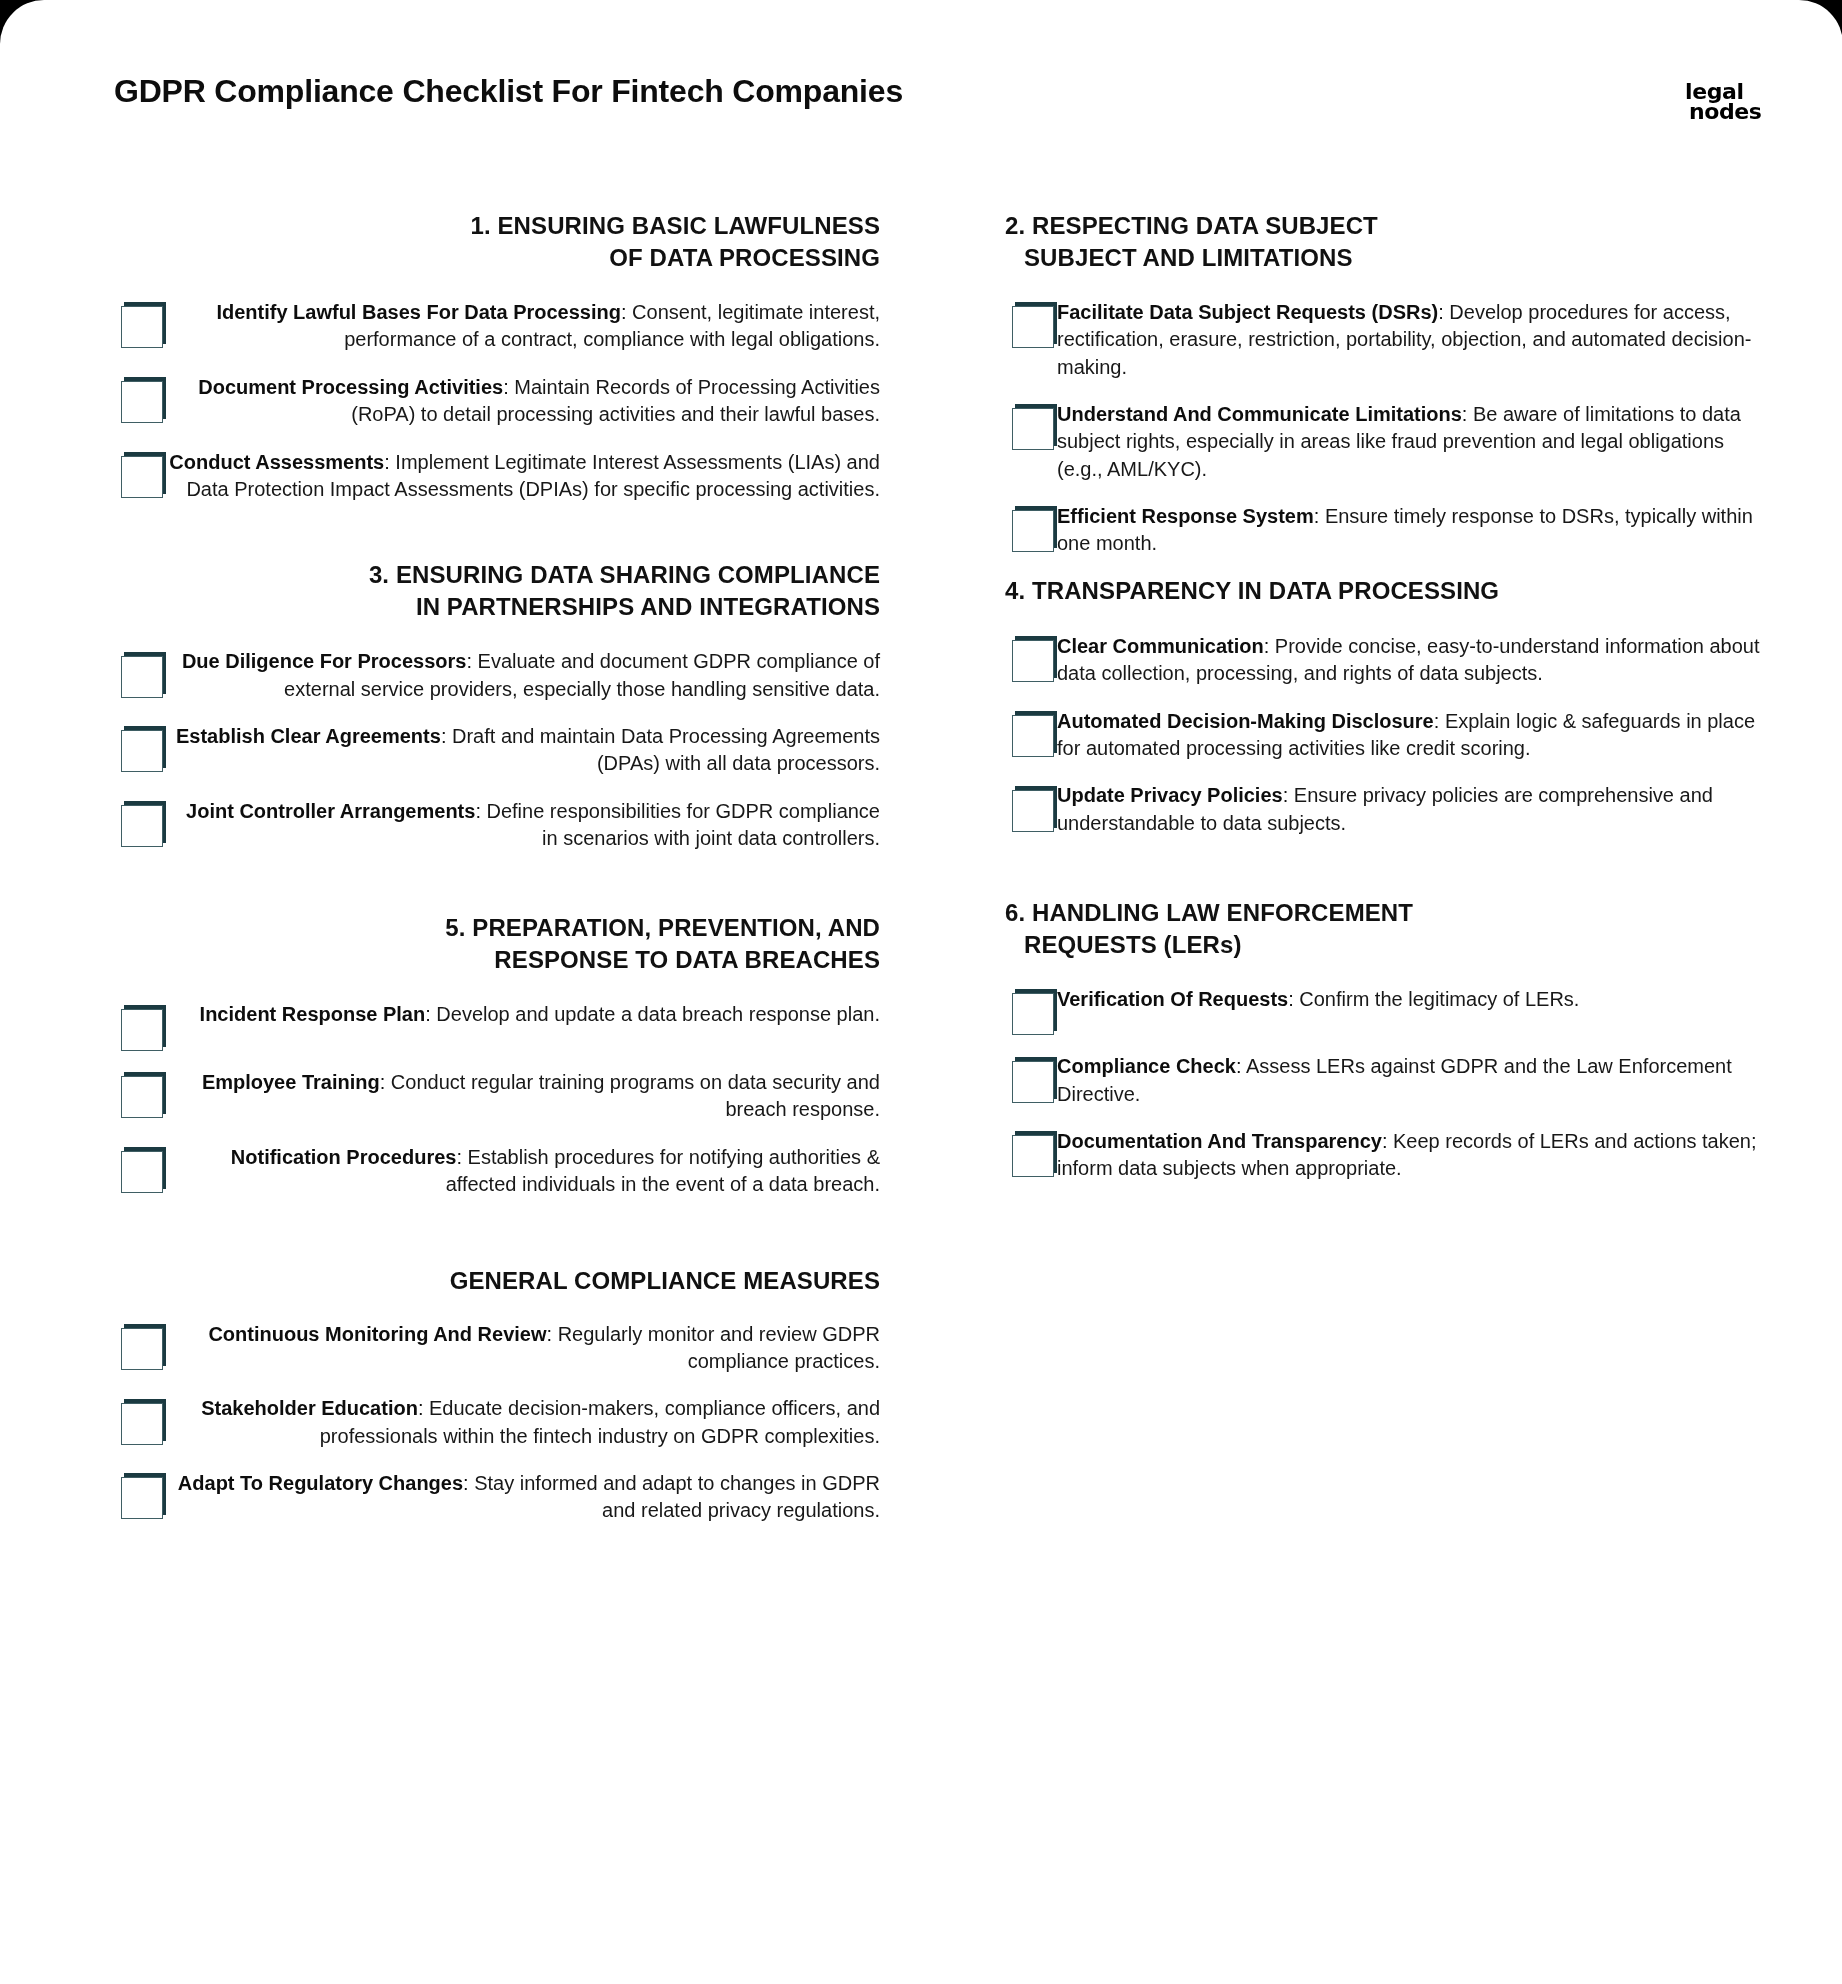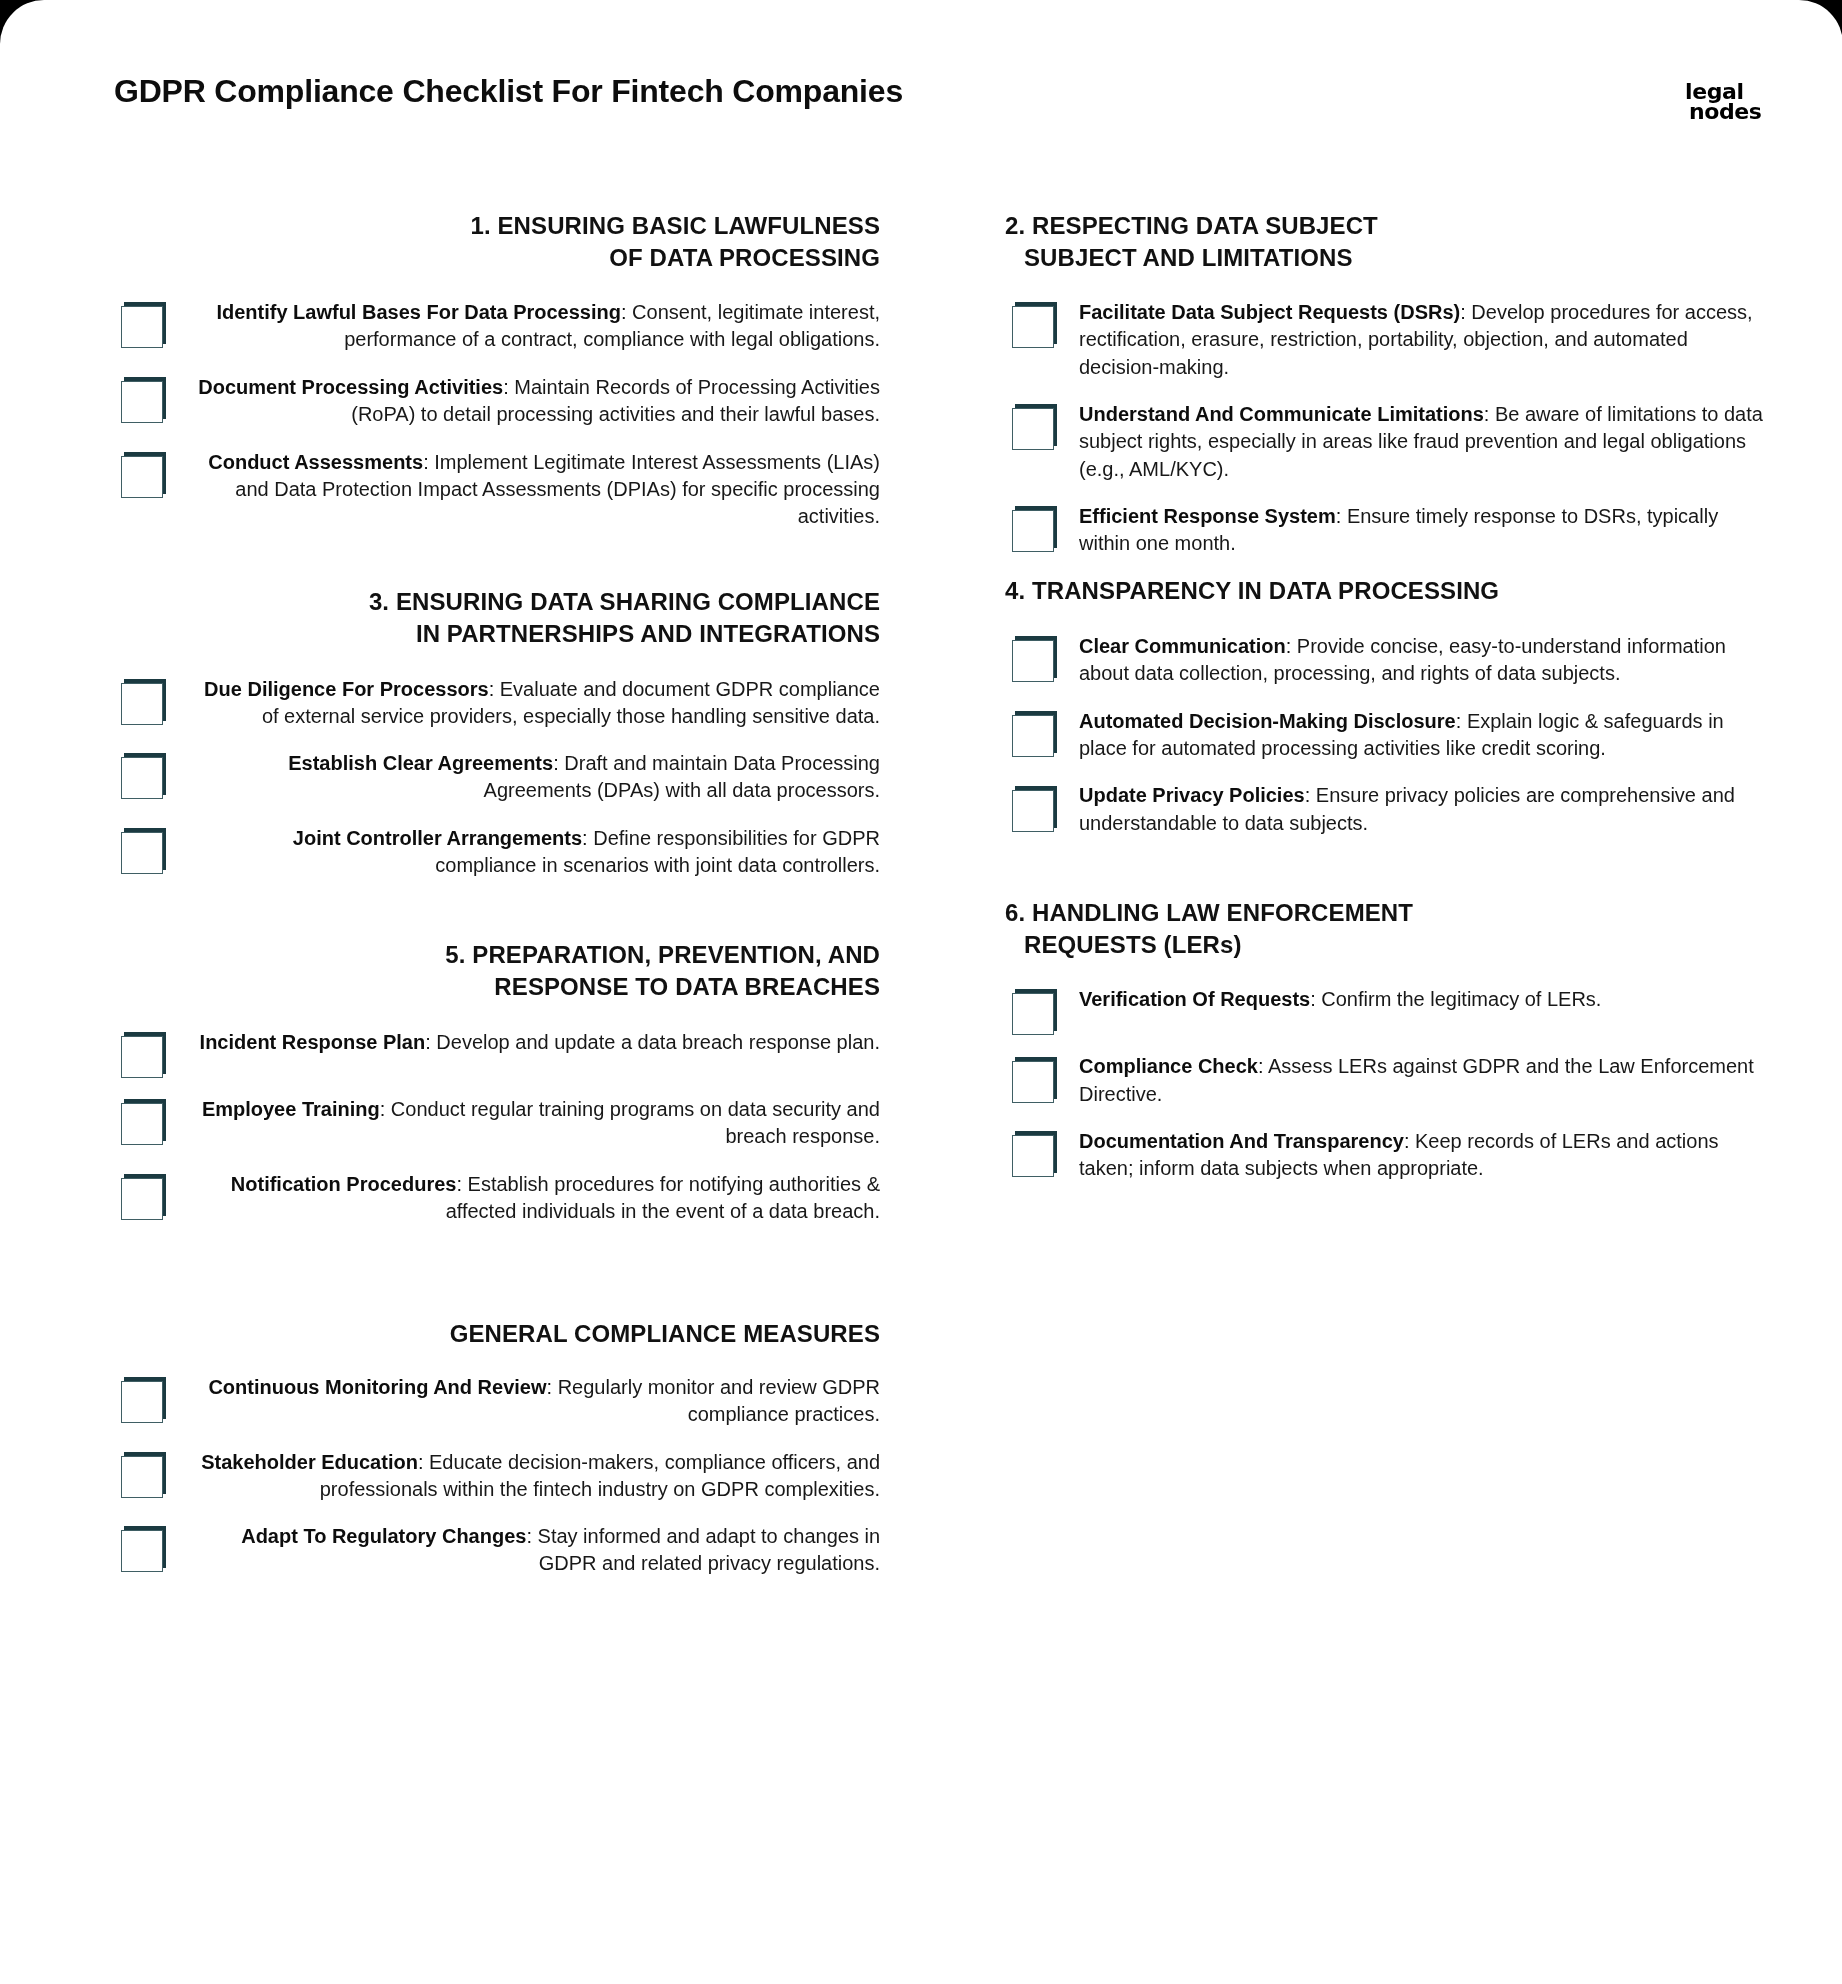--- a/index.html
+++ b/index.html
@@ -121,21 +121,20 @@
     left: 7.1px;
     top: 4px;
     width: 42px;
     height: 42px;
     background: #ffffff;
     border: 1.2px solid #3f5e64;
   }
 
   .item-text {
     flex: 1;
-    padding-left: 22px;
     padding-top: 2.4px;
     font-size: 20px;
     line-height: 1.36;
     color: #111111;
     font-family: "Liberation Sans", sans-serif;
   }
   .item-title {
     font-weight: 700;
     color: #0d0d0d;
   }
@@ -238,21 +237,21 @@
               </div>
               <div class="item">
                 <div class="cb-wrap">
                   <div class="cb-shadow"></div>
                   <div class="cb-box"></div>
                 </div>
                 <div class="item-text"><span class="item-title">Notification Procedures</span><span>: </span><span class="item-desc">Establish procedures for notifying authorities &amp; affected individuals in the event of a data breach.</span></div>
               </div>
             </div>
           </div>
-          <div class="section" style="margin-top: 95px;">
+          <div class="section" style="margin-top: 69px;">
             <div class="gcm-title"><span>GENERAL COMPLIANCE MEASURES</span></div>
             <div class="items">
               <div class="item">
                 <div class="cb-wrap">
                   <div class="cb-shadow"></div>
                   <div class="cb-box"></div>
                 </div>
                 <div class="item-text"><span class="item-title">Continuous Monitoring And Review</span><span>: </span><span class="item-desc">Regularly monitor and review GDPR compliance practices.</span></div>
               </div>
               <div class="item">

